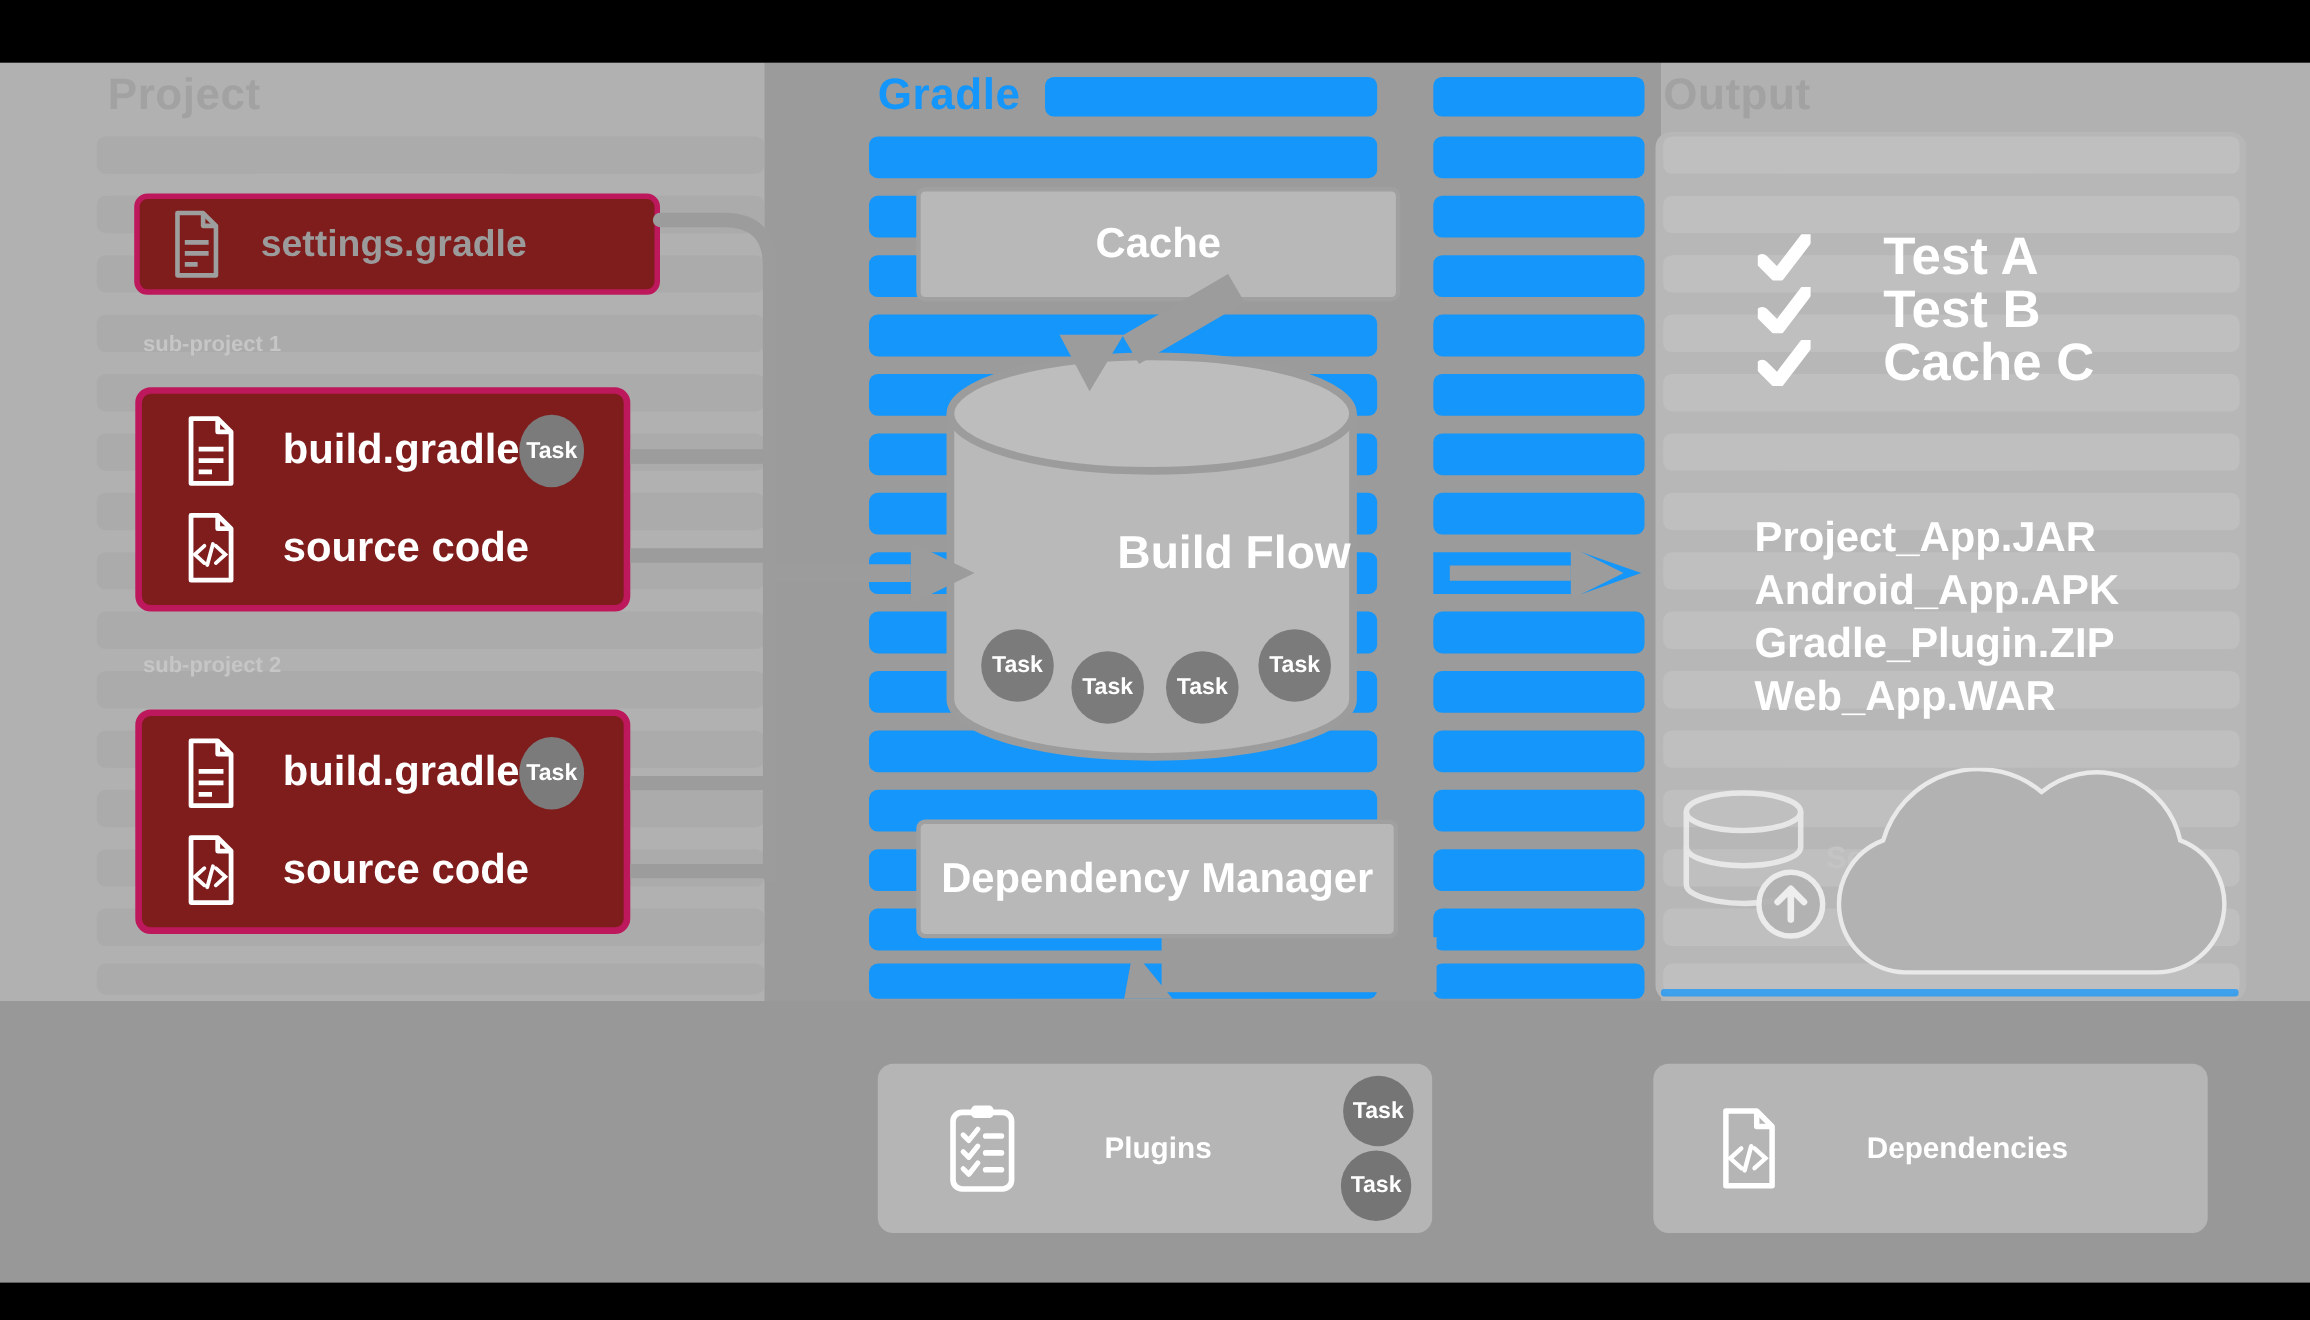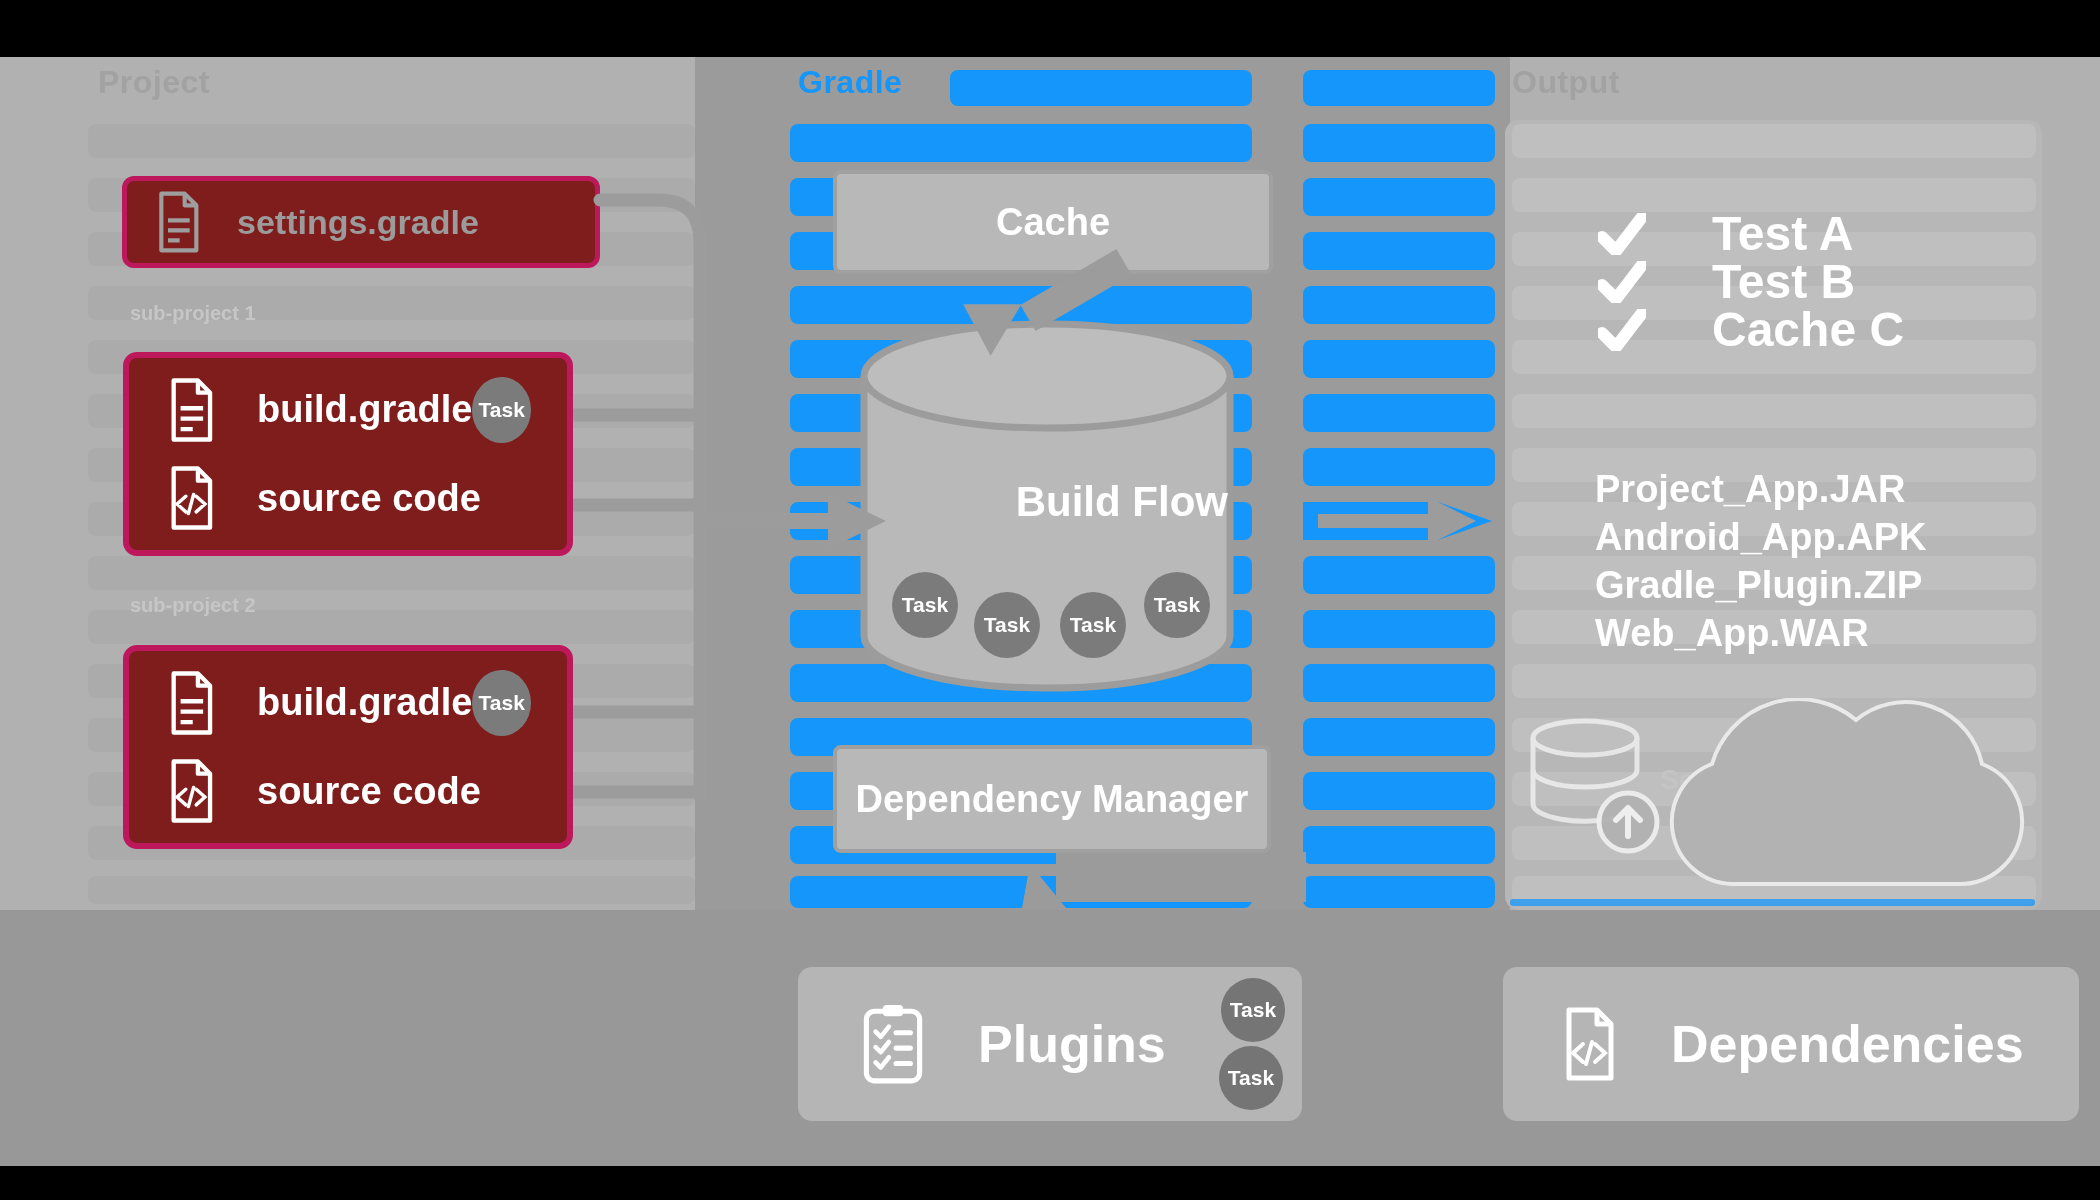--- a/index.html
+++ b/index.html
@@ -9,21 +9,21 @@
   
   .bar-top{left:0;top:0;width:2100px;height:57px;background:#000;z-index:10;}
   .bar-bottom{left:0;top:1166px;width:2100px;height:34px;background:#000;z-index:10;}
   .band{left:0;top:910px;width:2100px;height:256px;background:#989898;z-index:0;}
   .zone{left:695px;top:57px;width:815px;height:853px;background:#9b9b9b;z-index:0;}
   .right-panel{left:1505px;top:120px;width:537px;height:790px;background:#b7b7b7;border-radius:14px;z-index:0;}
   .stripe{position:absolute;border-radius:8px;z-index:1;}
   #links{left:0;top:0;z-index:4;pointer-events:none;}
   .dm-shadow{left:1056px;top:852px;width:250px;height:50px;background:#9b9b9b;z-index:2;}
   
-  .sec-title{font-size:32px;font-weight:700;letter-spacing:.5px;z-index:3;}
+  .sec-title{font-size:40px;font-weight:700;letter-spacing:.5px;z-index:3;}
   .t-gray{color:#a2a2a2;} .t-blue{color:#1496fa;}
   
   .panel-box{background:#7f1d1d;border:5px solid #be185d;border-radius:14px;box-sizing:border-box;z-index:3;}
   .settings-box{left:122px;top:176px;width:478px;height:92px;display:flex;align-items:center;border-radius:12px;}
   .settings-label{font-size:34px;font-weight:700;color:#9b9b9b;margin-left:34px;}
   .subproj-label{font-size:20px;font-weight:700;color:#c6c6c6;z-index:3;}
   .proj-box{width:450px;height:204px;border-width:6px;display:flex;flex-direction:column;justify-content:space-evenly;padding:6px 0;}
   .file-row{display:flex;align-items:center;height:86px;padding:0 36px;}
   .file-label{font-size:38px;font-weight:600;color:#fff;margin-left:40px;white-space:nowrap;}
   .task-badge{width:66px;height:66px;border-radius:50%;background:#7b7b7b;color:#fff;
@@ -35,21 +35,21 @@
   .task-circle{position:absolute;width:66px;height:66px;border-radius:50%;background:#7b7b7b;color:#fff;
                font-size:21px;font-weight:600;display:flex;align-items:center;justify-content:center;z-index:5;}
   
   .test-row{display:flex;align-items:center;z-index:3;}
   .test-label{font-size:48px;font-weight:600;color:#fff;margin-left:66px;}
   .artifact{font-size:38px;font-weight:600;color:#fff;z-index:3;white-space:nowrap;}
   .server-label{font-size:28px;font-weight:600;color:#c4c4c4;z-index:3;}
   .repo-label{left:1742px;top:790px;width:260px;text-align:center;font-size:36px;font-weight:600;color:#fff;z-index:5;}
   
   .bottom-box{background:#b5b5b5;border-radius:14px;display:flex;align-items:center;z-index:3;}
-  .bottom-label{font-size:52px;font-weight:600;color:#fff;margin-left:52px;}
+  .bottom-label{font-size:27px;font-weight:600;color:#fff;margin-left:78px;}
   svg.icon{display:block;}
 </style>
 </head>
 <body>
 
 <div id="stage">
 
   <div class="abs band"></div>
   <div class="abs zone"></div>
   <div class="abs right-panel"></div>
@@ -267,21 +267,21 @@
         <rect x="22" y="4" width="20" height="11" rx="4" fill="#fff"></rect>
         <path d="M15 30 L20 35 L28 25 M15 45 L20 50 L28 40 M15 60 L20 65 L28 55" fill="none" stroke="#fff" stroke-width="4.5" stroke-linecap="round" stroke-linejoin="round"></path>
         <path d="M35 31 H49 M35 46 H49 M35 61 H49" stroke="#fff" stroke-width="5" stroke-linecap="round"></path>
       </svg>
     </span>
     <span class="bottom-label">Plugins</span>
   </div>
   <div class="task-circle" style="left:1221px;top:978px;width:64px;height:64px;background:#757575;">Task</div>
   <div class="task-circle" style="left:1219px;top:1046px;width:64px;height:64px;background:#757575;">Task</div>
 
-  <div class="abs bottom-box" style="left:1503px;top:967px;width:576px;height:154px;">
+  <div class="abs bottom-box" style="left:1503px;top:967px;width:504px;height:154px;">
     <span style="margin-left:56px;">
       <svg class="icon" width="60" height="80" viewBox="0 0 60 76">
         <path d="M10 4 H38 L52 18 V72 H10 Z" fill="none" stroke="#fff" stroke-width="5" stroke-linejoin="round"></path>
         <path d="M38 4 V18 H52" fill="none" stroke="#fff" stroke-width="5" stroke-linejoin="round"></path>
         <path d="M24 38 L14 47 L24 56 M36 38 L46 47 L36 56 M33 36 L27 58" fill="none" stroke="#fff" stroke-width="4" stroke-linecap="round"></path>
       </svg>
     </span>
     <span class="bottom-label">Dependencies</span>
   </div>
 

